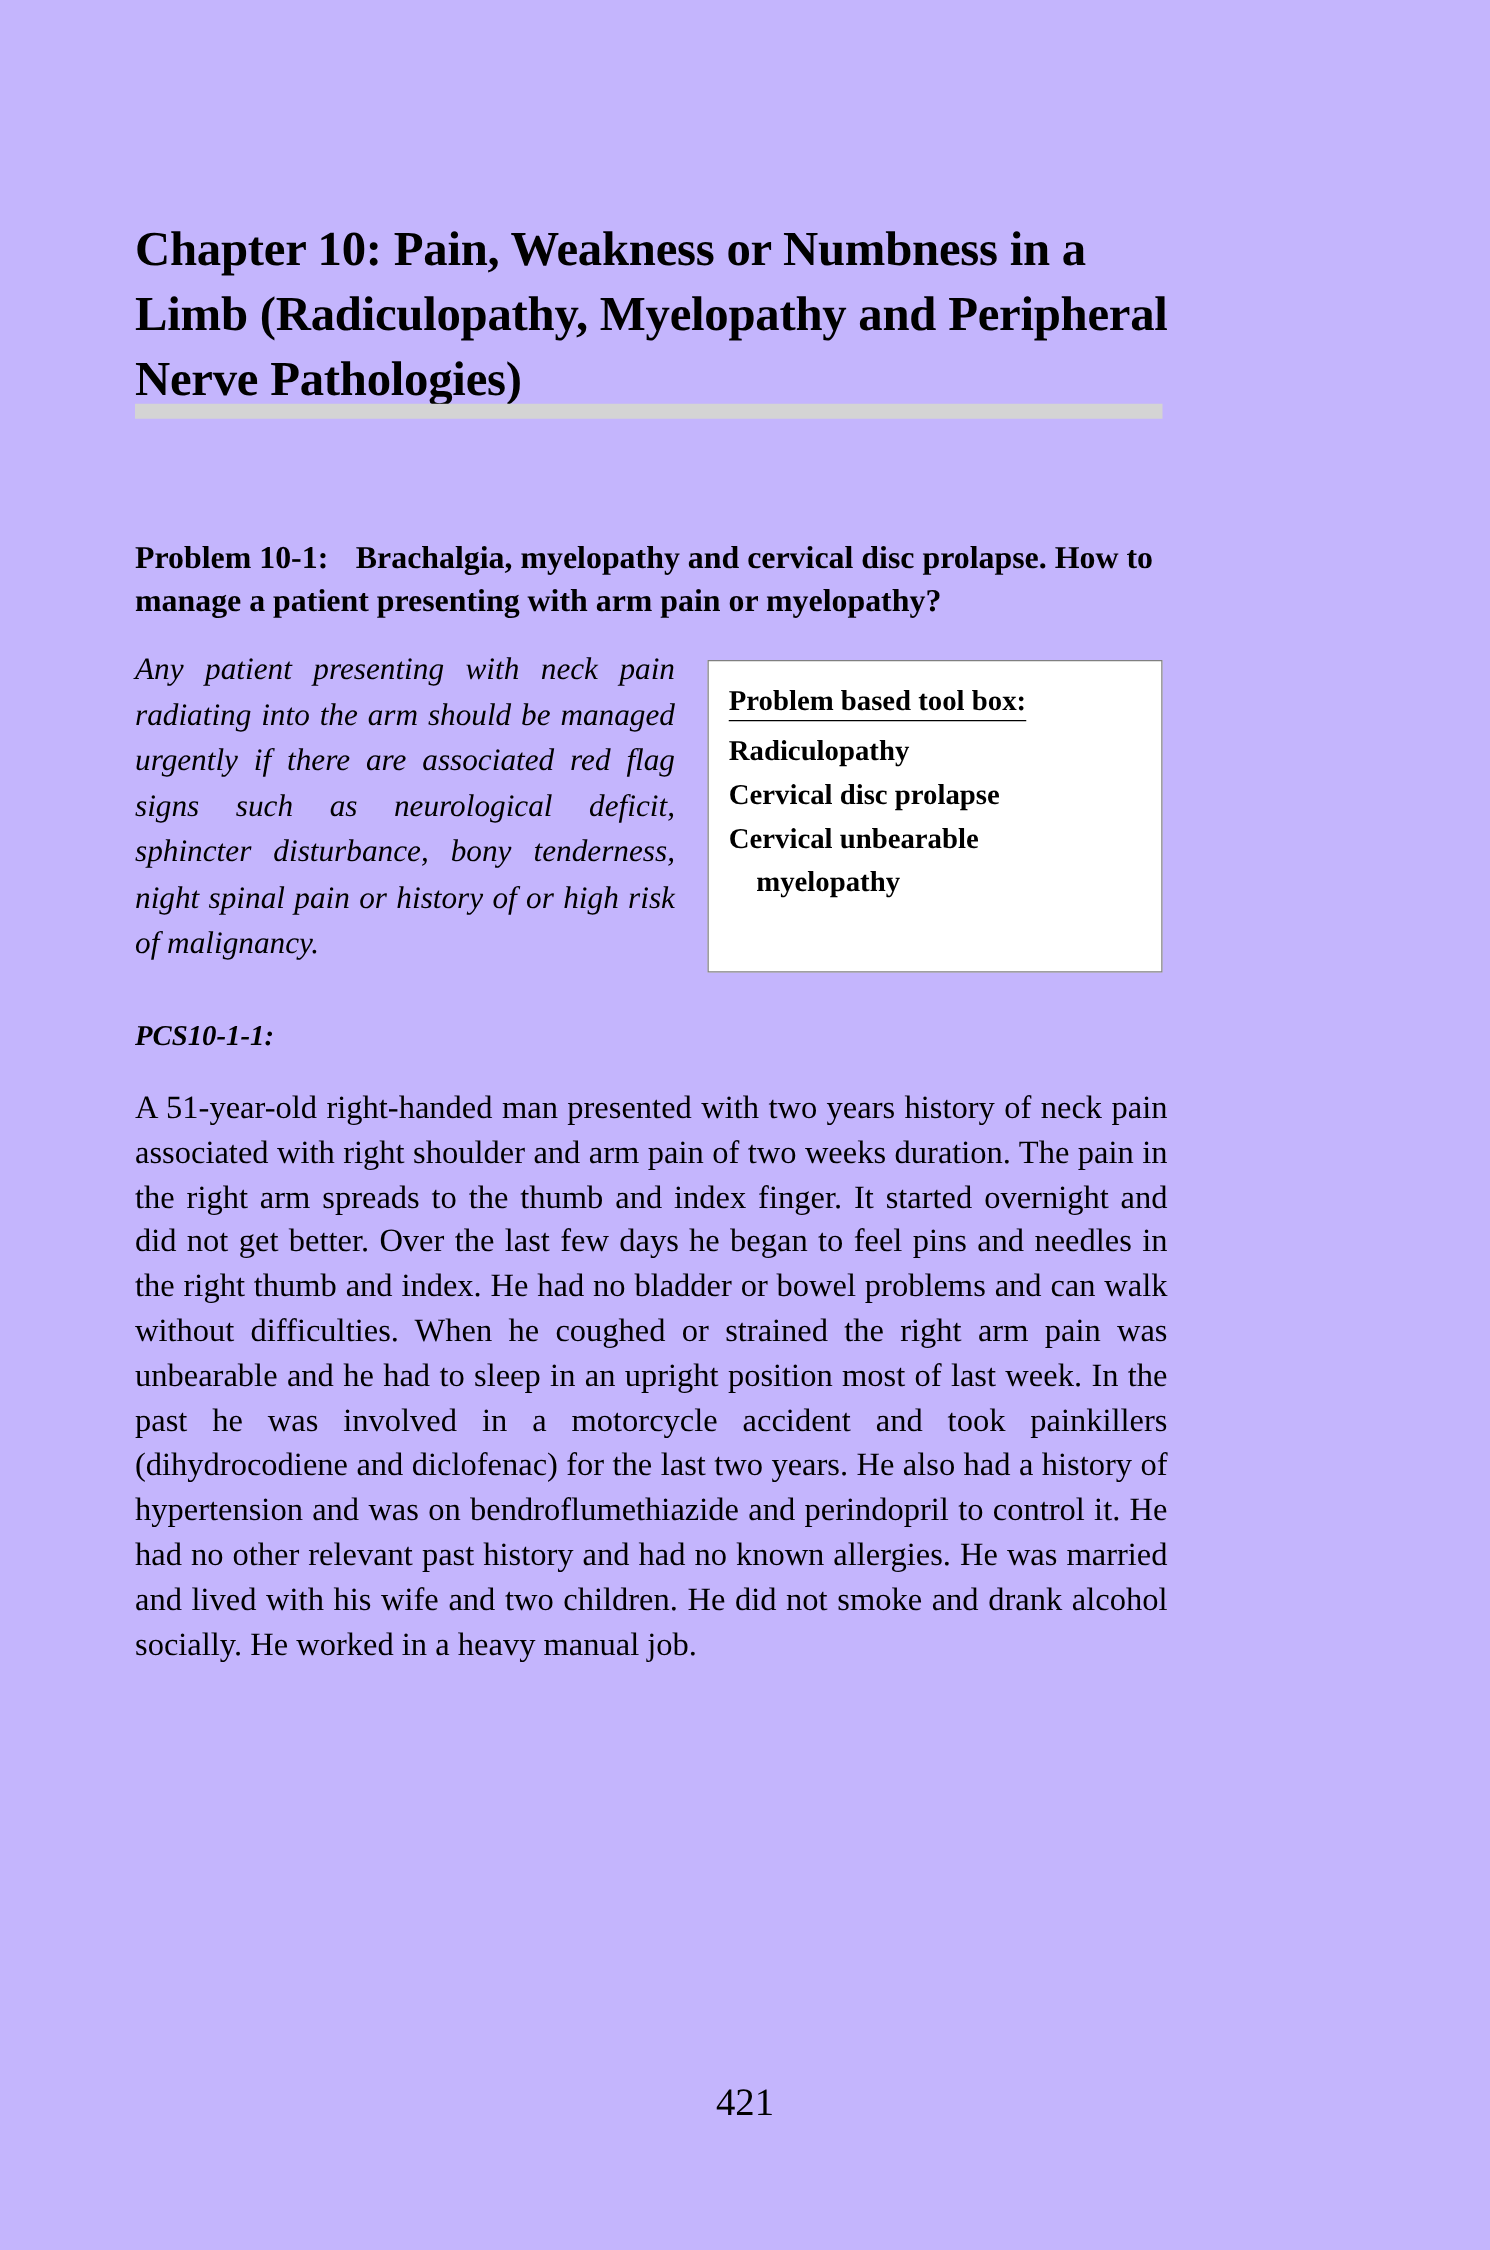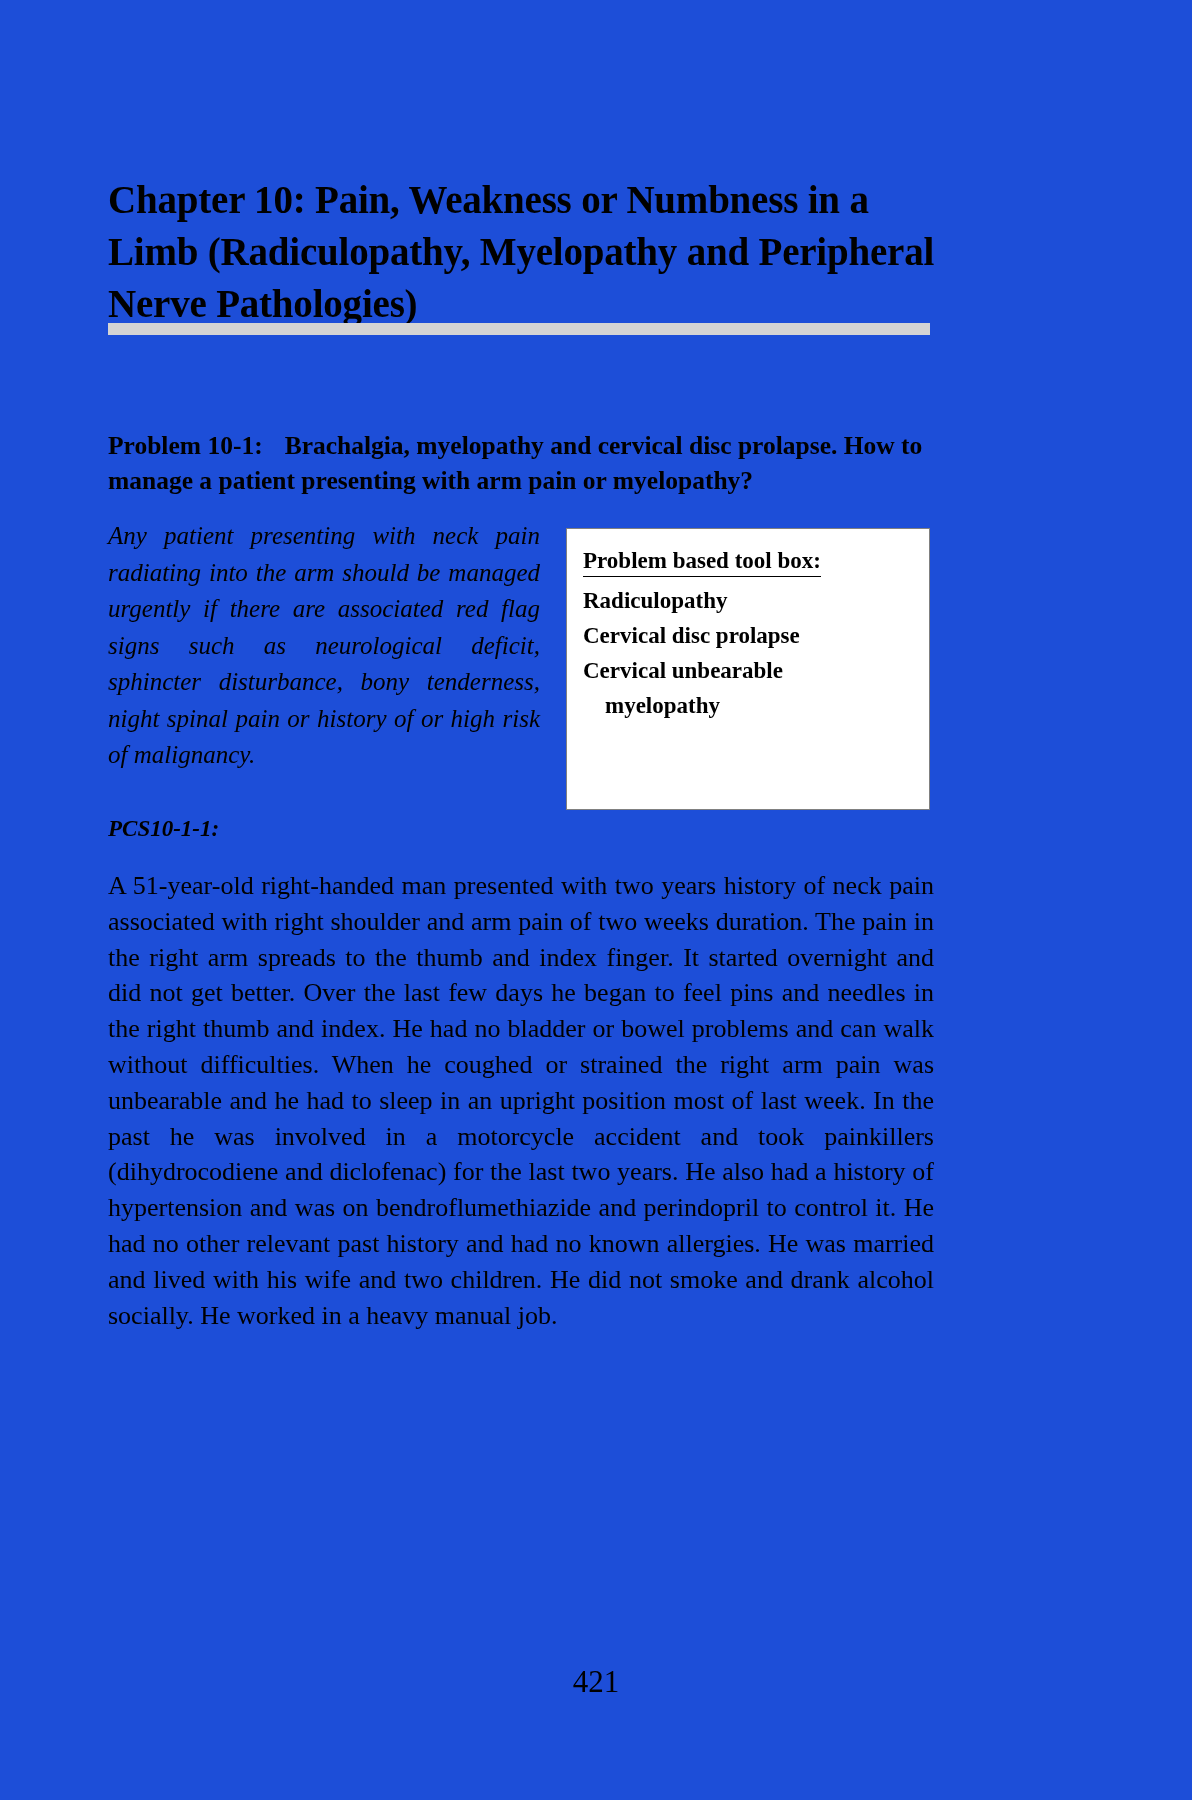--- a/index.html
+++ b/index.html
@@ -14,21 +14,21 @@
     font-family: "Liberation Serif", "DejaVu Serif", serif;
     color: #000000;
     overflow: hidden;
   }
 
   .page {
     position: absolute;
     left: 0; top: 0;
     width: 1192px;
     height: 1800px;
-    background: #1d4ed8;
+    background: #c4b5fd;
   }
 
   
   .chapter-title {
     position: absolute;
     left: 108px;
     top: 148px;
     width: 830px;
     font-size: 39px;
     font-weight: bold;
@@ -74,21 +74,21 @@
     text-justify: inter-word;
   }
   .intro-italic p { margin: 0; }
 
   
   .toolbox {
     position: absolute;
     left: 566px;
     top: 528px;
     width: 364px;
-    height: 282px;
+    height: 250px;
     border: 1.5px solid #808080;
     box-sizing: border-box;
     background: #ffffff;
   }
   .toolbox-inner {
     padding: 18px 14px 10px 16px;
   }
   .toolbox-title {
     font-size: 23px;
     font-weight: bold;

